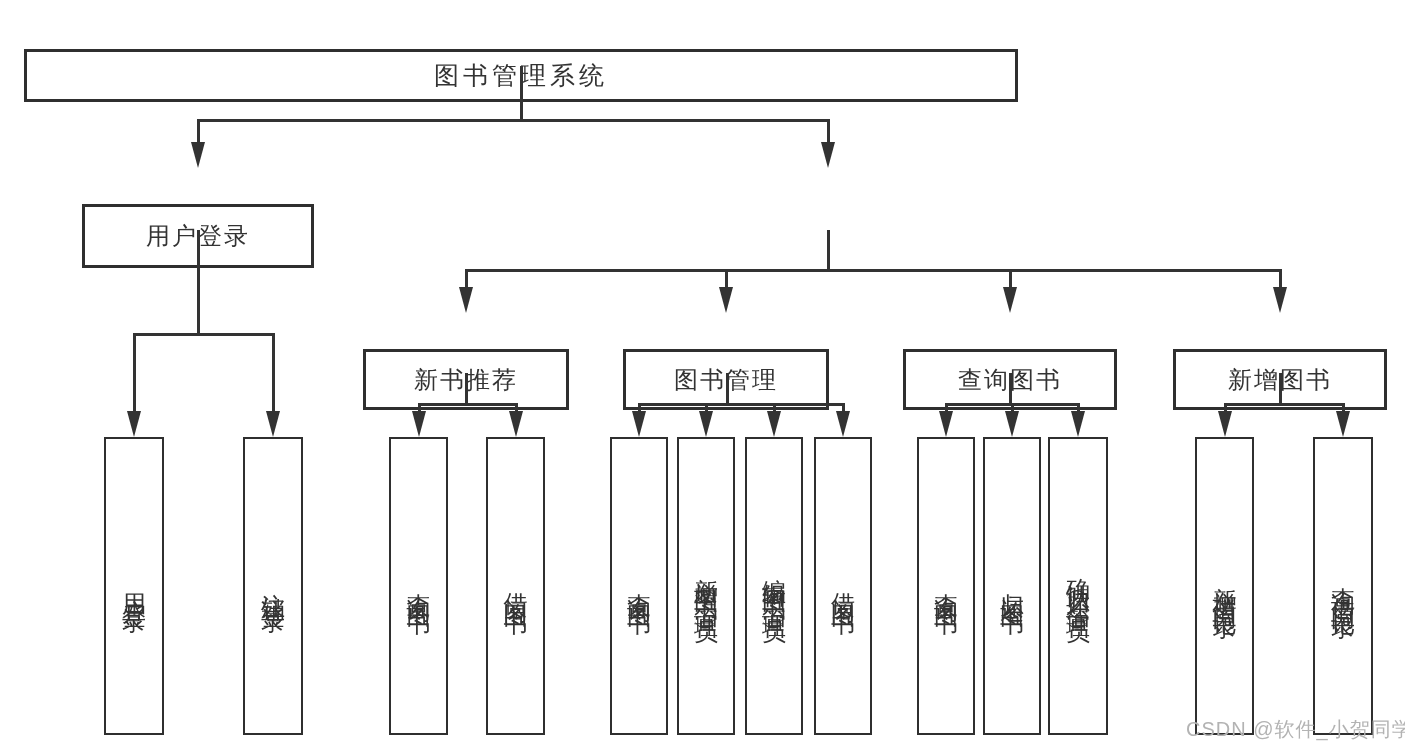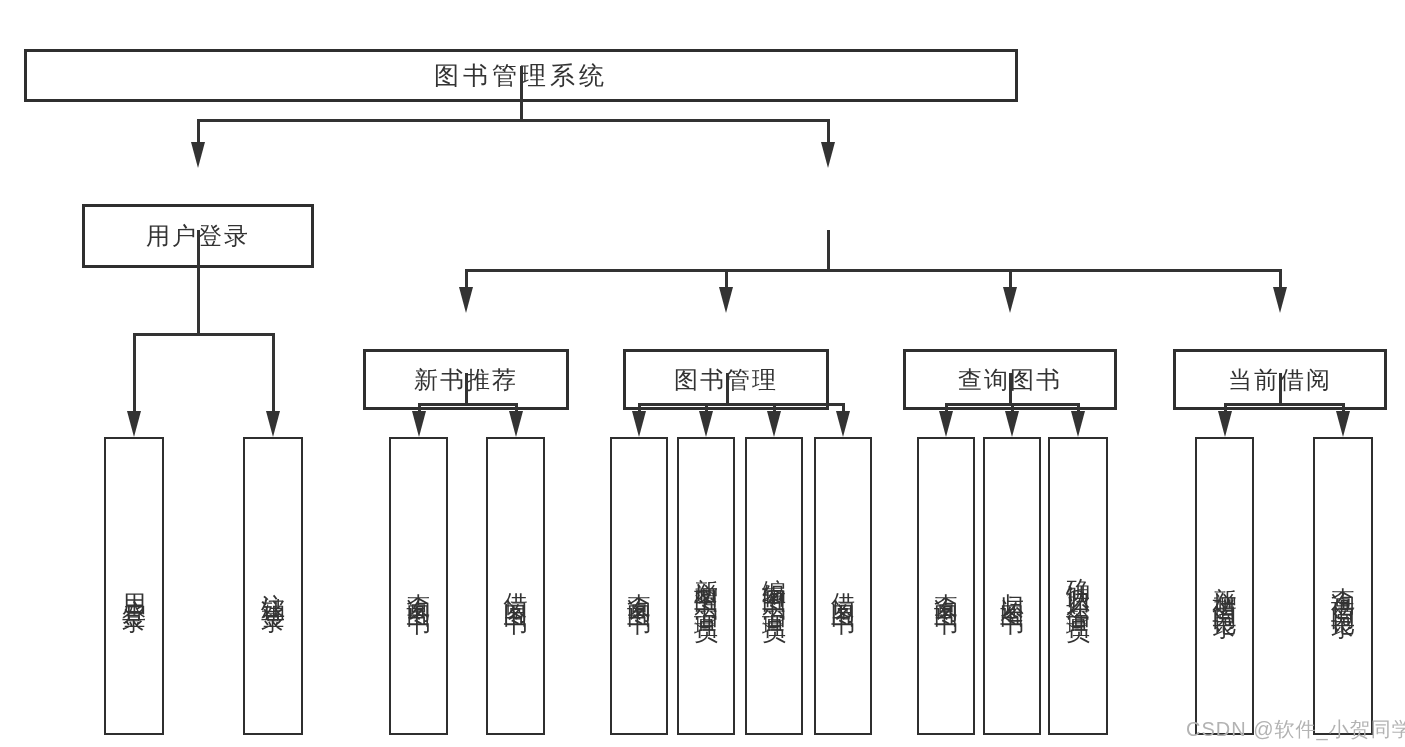--- a/index.html
+++ b/index.html
@@ -91,21 +91,21 @@
   <div class="v" style="left:725px;top:269px;height:22px"></div>
   <div class="ah" style="left:719px;top:287px"></div>
   <div class="v" style="left:1009px;top:269px;height:22px"></div>
   <div class="ah" style="left:1003px;top:287px"></div>
   <div class="v" style="left:1279px;top:269px;height:22px"></div>
   <div class="ah" style="left:1273px;top:287px"></div>
 
   <div class="box h-box" style="left:363px;top:313px;width:206px;height:61px">新书推荐</div>
   <div class="box h-box" style="left:623px;top:313px;width:206px;height:61px">图书管理</div>
   <div class="box h-box" style="left:903px;top:313px;width:214px;height:61px">查询图书</div>
-  <div class="box h-box" style="left:1173px;top:313px;width:214px;height:61px">当前借阅</div>
+  <div class="box h-box" style="left:1173px;top:313px;width:214px;height:61px">新增图书</div>
 
   <div class="v" style="left:465px;top:373px;height:33px"></div>
   <div class="h" style="left:418px;top:403px;width:99px"></div>
   <div class="v" style="left:418px;top:403px;height:12px"></div>
   <div class="ah" style="left:412px;top:411px"></div>
   <div class="v" style="left:515px;top:403px;height:12px"></div>
   <div class="ah" style="left:509px;top:411px"></div>
 
   <div class="v" style="left:726px;top:373px;height:33px"></div>
   <div class="h" style="left:638px;top:403px;width:206px"></div>

